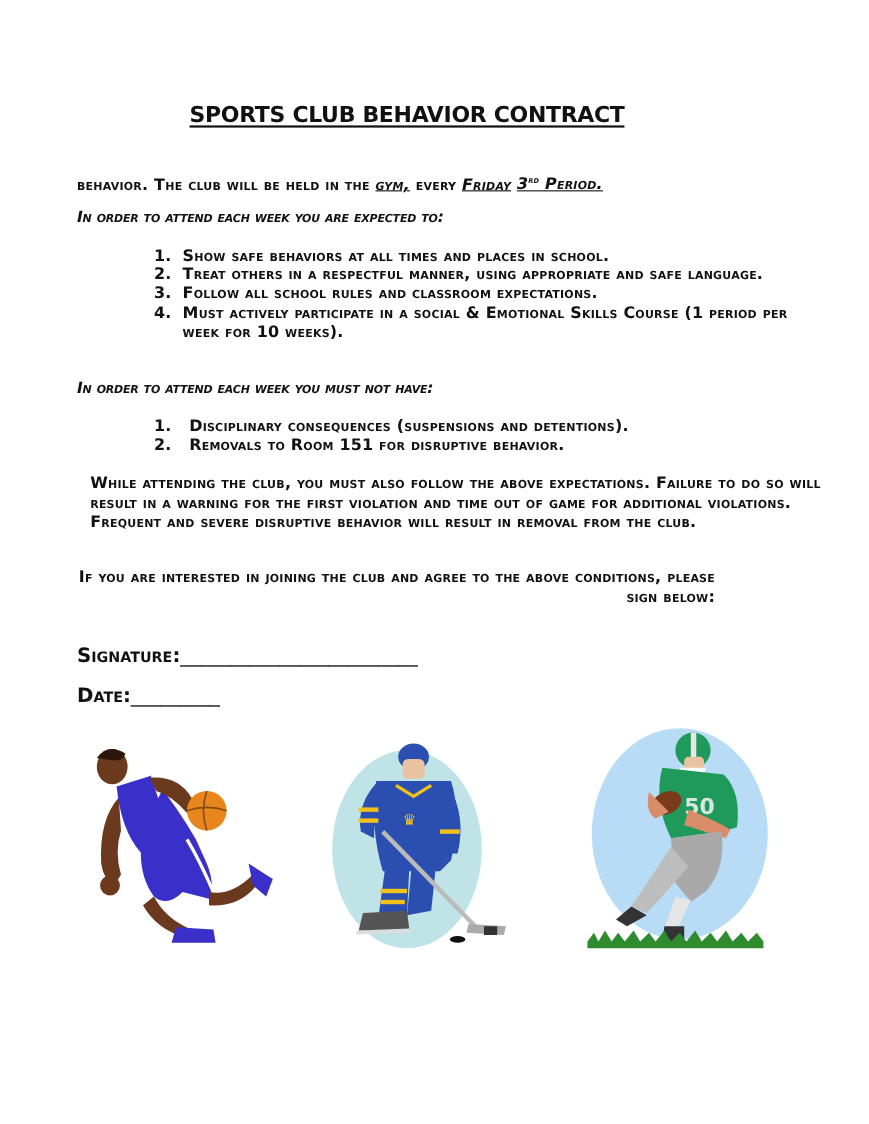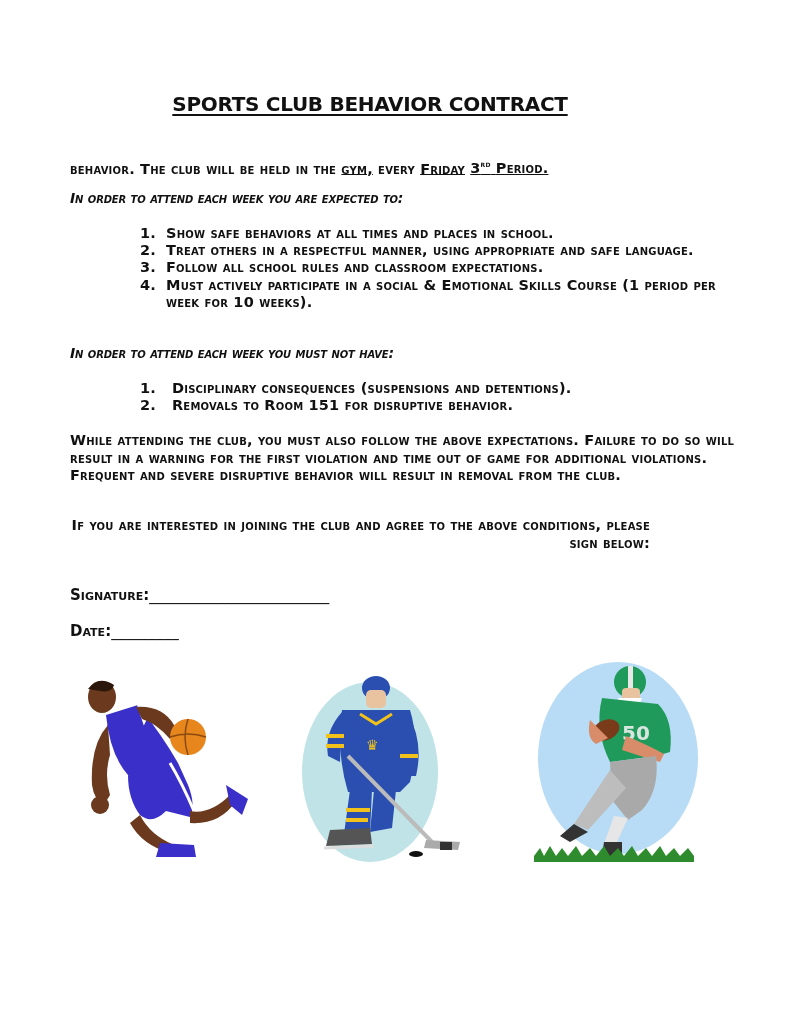--- a/index.html
+++ b/index.html
@@ -4,25 +4,25 @@
 <style>
   html, body { margin:0; padding:0; background:#ffffff; }
   body { width:790px; height:1022px; position:relative; overflow:hidden;
          font-family:"DejaVu Sans", sans-serif; color:#111; }
   .sc { font-variant: small-caps; font-weight:bold; letter-spacing:0.2px; }
   .title { position:absolute; left:0; width:740px; top:92px; text-align:center;
            font-family:"DejaVu Sans", sans-serif; font-weight:bold; font-size:20px;
            text-decoration:underline; text-decoration-thickness:2px; text-underline-offset:3px; letter-spacing:-0.3px; }
   .para { position:absolute; left:70px; width:670px; font-size:14.5px; line-height:17.6px; }
   .hdr { position:absolute; left:70px; font-size:14px; font-style:italic; font-weight:bold; font-variant:small-caps; letter-spacing:-0.2px; }
-  .u { text-decoration:underline; }
+  .u { text-decoration:underline; font-style:italic; }
   ol.list { position:absolute; margin:0; padding:0; list-style:none; font-size:14.5px; line-height:17.2px; }
   ol.list li { position:relative; padding-left:26px; }
   ol.list li .num { position:absolute; left:0; top:0; font-weight:bold; }
-  .sig { position:absolute; left:70px; font-size:15px; font-weight:bold; font-variant:small-caps;text-align:right; }
+  .sig { position:absolute; left:70px; font-size:18px; font-weight:bold; font-variant:small-caps;text-align:right; }
   .art { position:absolute; }
 </style>
 </head>
 <body>
 
 <div>
 
   <div class="title">SPORTS CLUB BEHAVIOR CONTRACT</div>
 
   <div class="para sc" style="top:139px;">
@@ -43,21 +43,21 @@
     <li><span class="num">4.</span><span>Must actively participate in a social &amp; Emotional Skills Course (1 period per week for 10 weeks).</span></li>
   </ol>
 
   <div class="hdr" style="top:345px;">In order to attend each week you must not have:</div>
 
   <ol class="list sc" style="left:140px; top:380px; width:600px;">
     <li style="padding-left:32px;"><span class="num">1.</span><span>Disciplinary consequences (suspensions and detentions).</span></li>
     <li style="padding-left:32px;"><span class="num">2.</span><span>Removals to Room 151 for disruptive behavior.</span></li>
   </ol>
 
-  <div class="para sc" style="top:432px;">While attending the club, you must also follow the above expectations. Failure to do so will result in a warning for the first violation and time out of game for additional violations. Frequent and severe disruptive behavior will result in removal from the club.</div>
+  <div class="para sc" style="top:432px;margin-left:12px;">While attending the club, you must also follow the above expectations. Failure to do so will result in a warning for the first violation and time out of game for additional violations. Frequent and severe disruptive behavior will result in removal from the club.</div>
 
   <div class="para sc" style="top:517px; width:580px;text-align:right;">If you are interested in joining the club and agree to the above conditions, please sign below:</div>
 
   <div class="sig" style="top:586px;">
     <span>Signature:</span><span style="font-weight:normal;">________________________</span>
   </div>
 
   <div class="sig" style="top:622px;">
     <span>Date:</span><span style="font-weight:normal;">_________</span>
   </div>

